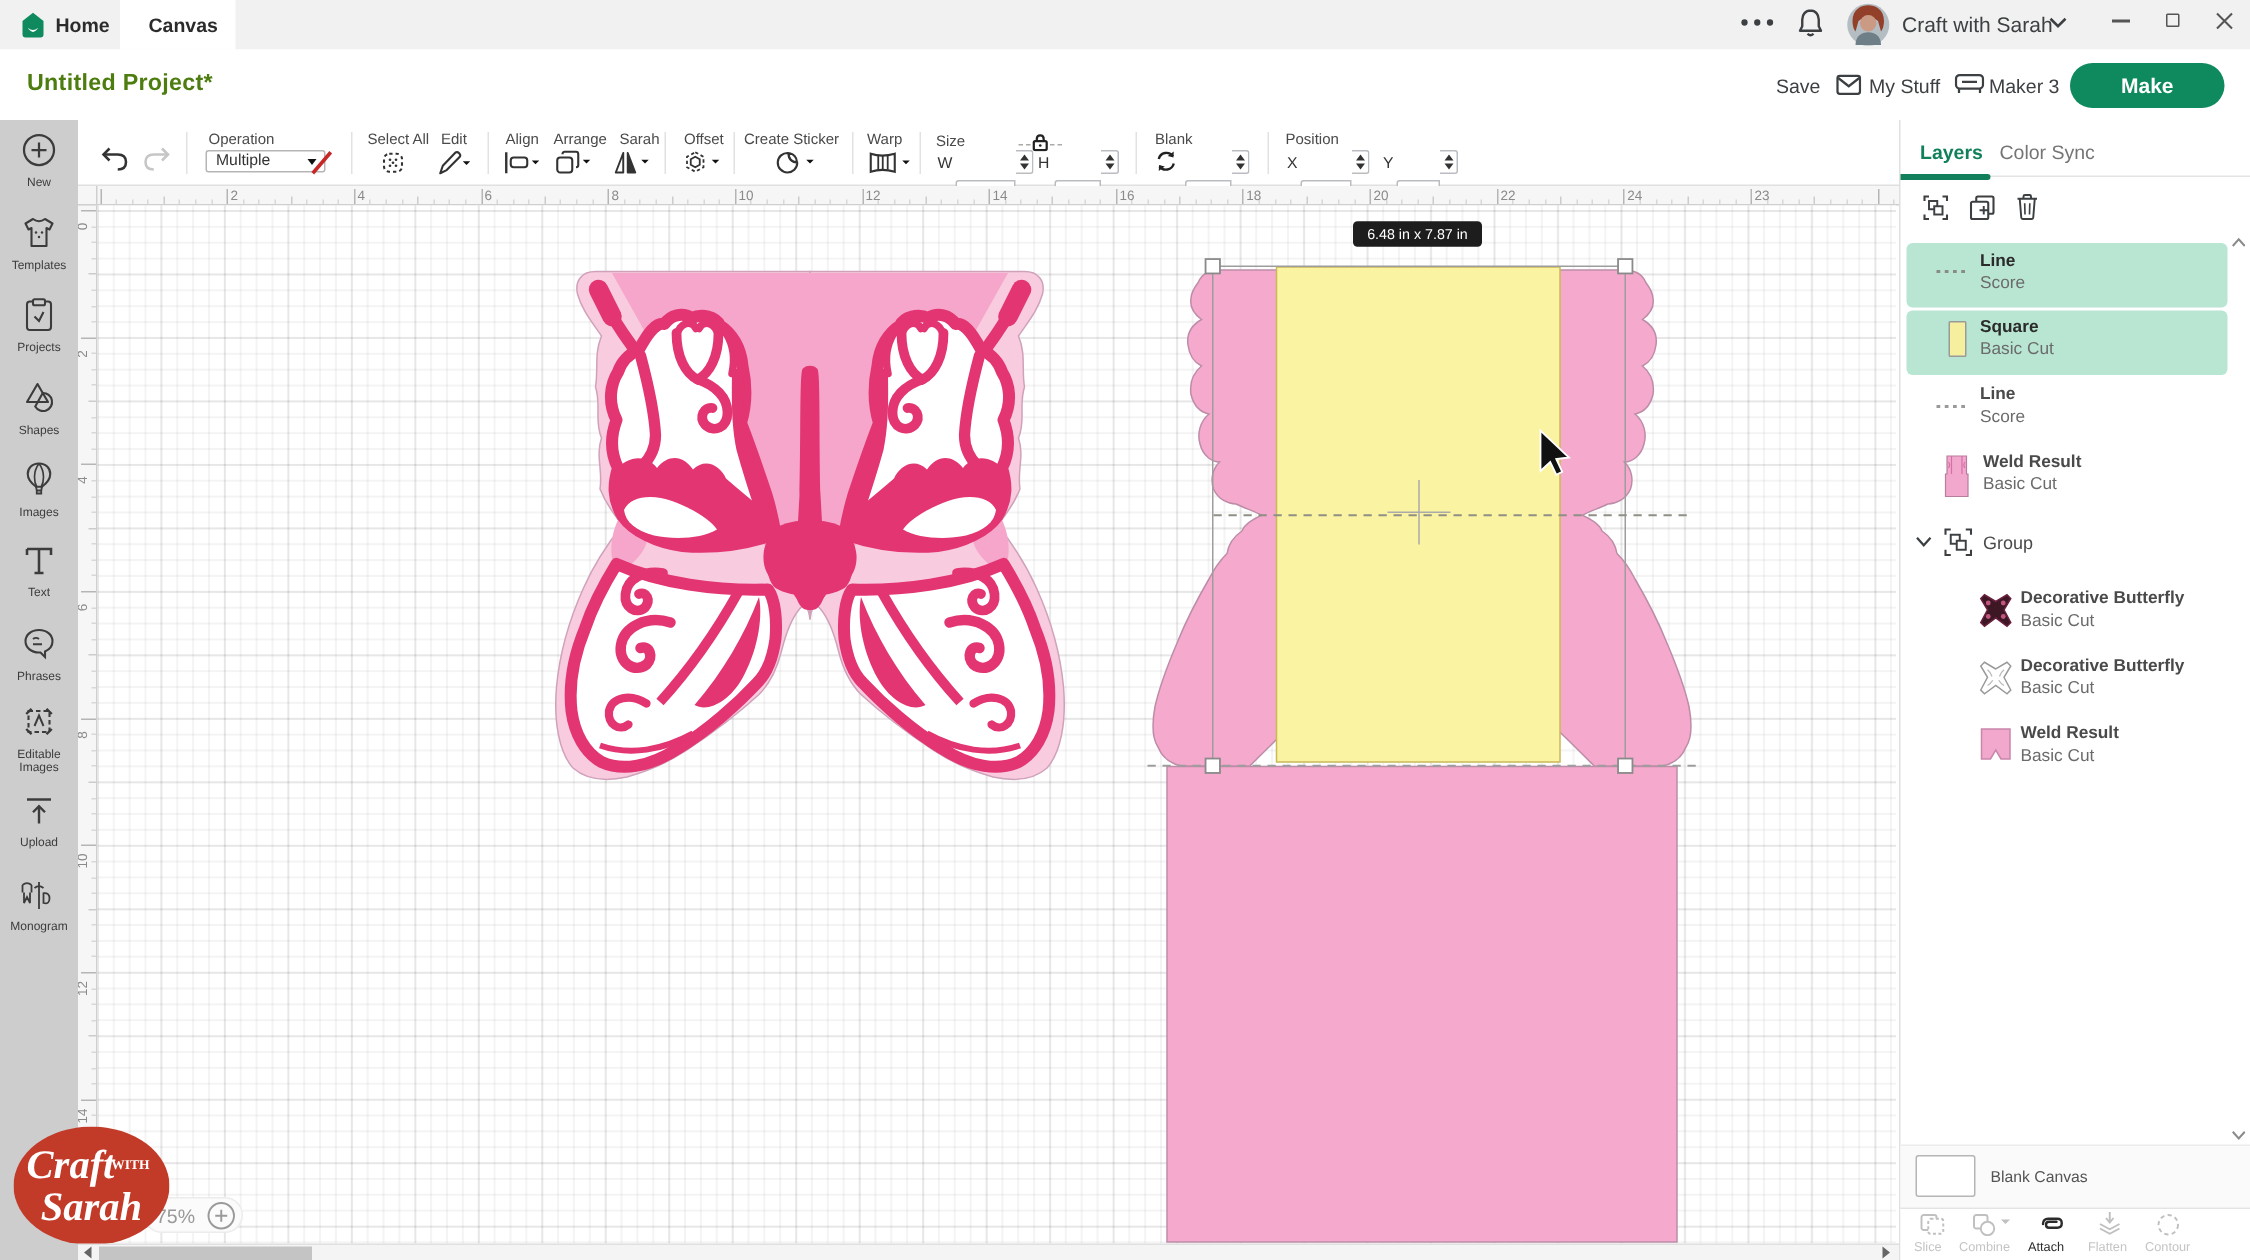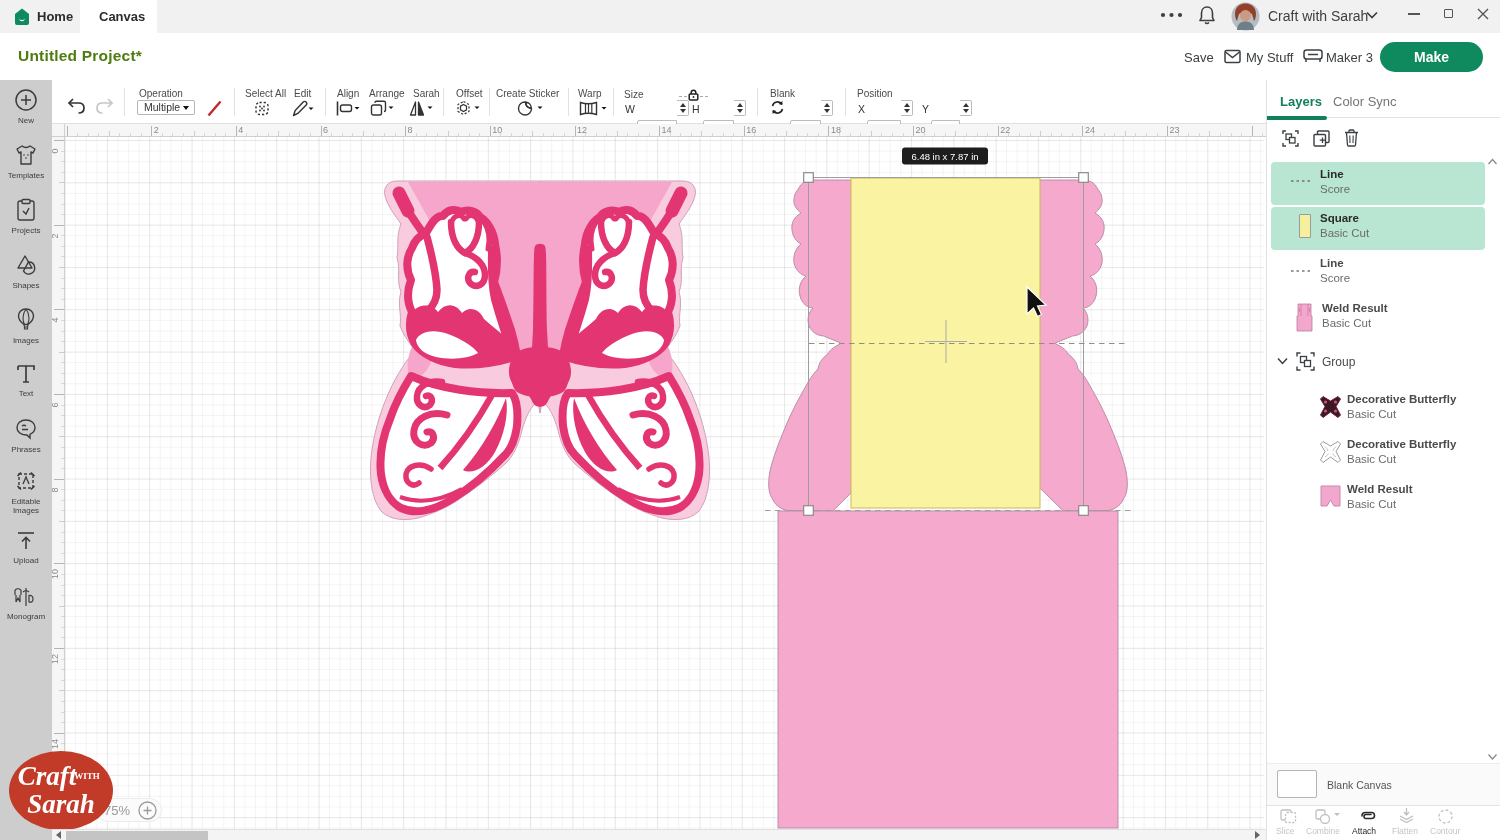--- a/index.html
+++ b/index.html
@@ -102,21 +102,21 @@
   <svg class="abs" style="left:67px;top:98px" width="19" height="16" viewBox="0 0 19 16">
     <path d="M6 1 L2 5 L6 9" fill="none" stroke="#333" stroke-width="1.7"></path>
     <path d="M2 5 L11.5 5 Q17 5 17 10 Q17 15 11.5 15" fill="none" stroke="#333" stroke-width="1.7"></path>
   </svg>
   <svg class="abs" style="left:95px;top:98px" width="19" height="16" viewBox="0 0 19 16">
     <path d="M13 1 L17 5 L13 9" fill="none" stroke="#c6c6c6" stroke-width="1.7"></path>
     <path d="M17 5 L7.5 5 Q2 5 2 10 Q2 15 7.5 15" fill="none" stroke="#c6c6c6" stroke-width="1.7"></path>
   </svg>
   <div class="sep" style="left:124px;"></div>
   <div class="tool-label" style="left:139px;top:88px;">Operation</div>
-  <div class="abs" style="left:137px;top:100px;width:58px;height:15px;border:1px solid #b5b5b5;border-radius:2px;background:#fff;font-size:10.5px;color:#333;line-height:13px;padding-left:6px;">Multiple<span style="position:absolute;right:5px;top:5px;width:0;height:0;border-left:3.5px solid transparent;border-right:3.5px solid transparent;border-top:4.5px solid #111;"></span></div>
+  <div class="abs" style="left:137px;top:100px;width:80px;height:15px;border:1px solid #b5b5b5;border-radius:2px;background:#fff;font-size:10.5px;color:#333;line-height:13px;padding-left:6px;">Multiple<span style="position:absolute;right:5px;top:5px;width:0;height:0;border-left:3.5px solid transparent;border-right:3.5px solid transparent;border-top:4.5px solid #111;"></span></div>
   <svg class="abs" style="left:207px;top:100px" width="15" height="17" viewBox="0 0 15 17">
       <path d="M1.5 15.5 L13.5 1.5" stroke="#c62828" stroke-width="2.4"></path>
     </svg>
   <div class="sep" style="left:234px;"></div>
 
   <div class="tool-label" style="left:245px;top:88px;">Select All</div>
   <svg class="abs" style="left:255px;top:101px" width="14" height="15" viewBox="0 0 14 15">
     <rect x="1" y="1.5" width="12" height="12" rx="3.5" fill="none" stroke="#333" stroke-width="1.4" stroke-dasharray="2.2 2"></rect>
     <circle cx="5" cy="5.5" r="0.9" fill="#333"></circle>
       <circle cx="9" cy="5.5" r="0.9" fill="#333"></circle>

